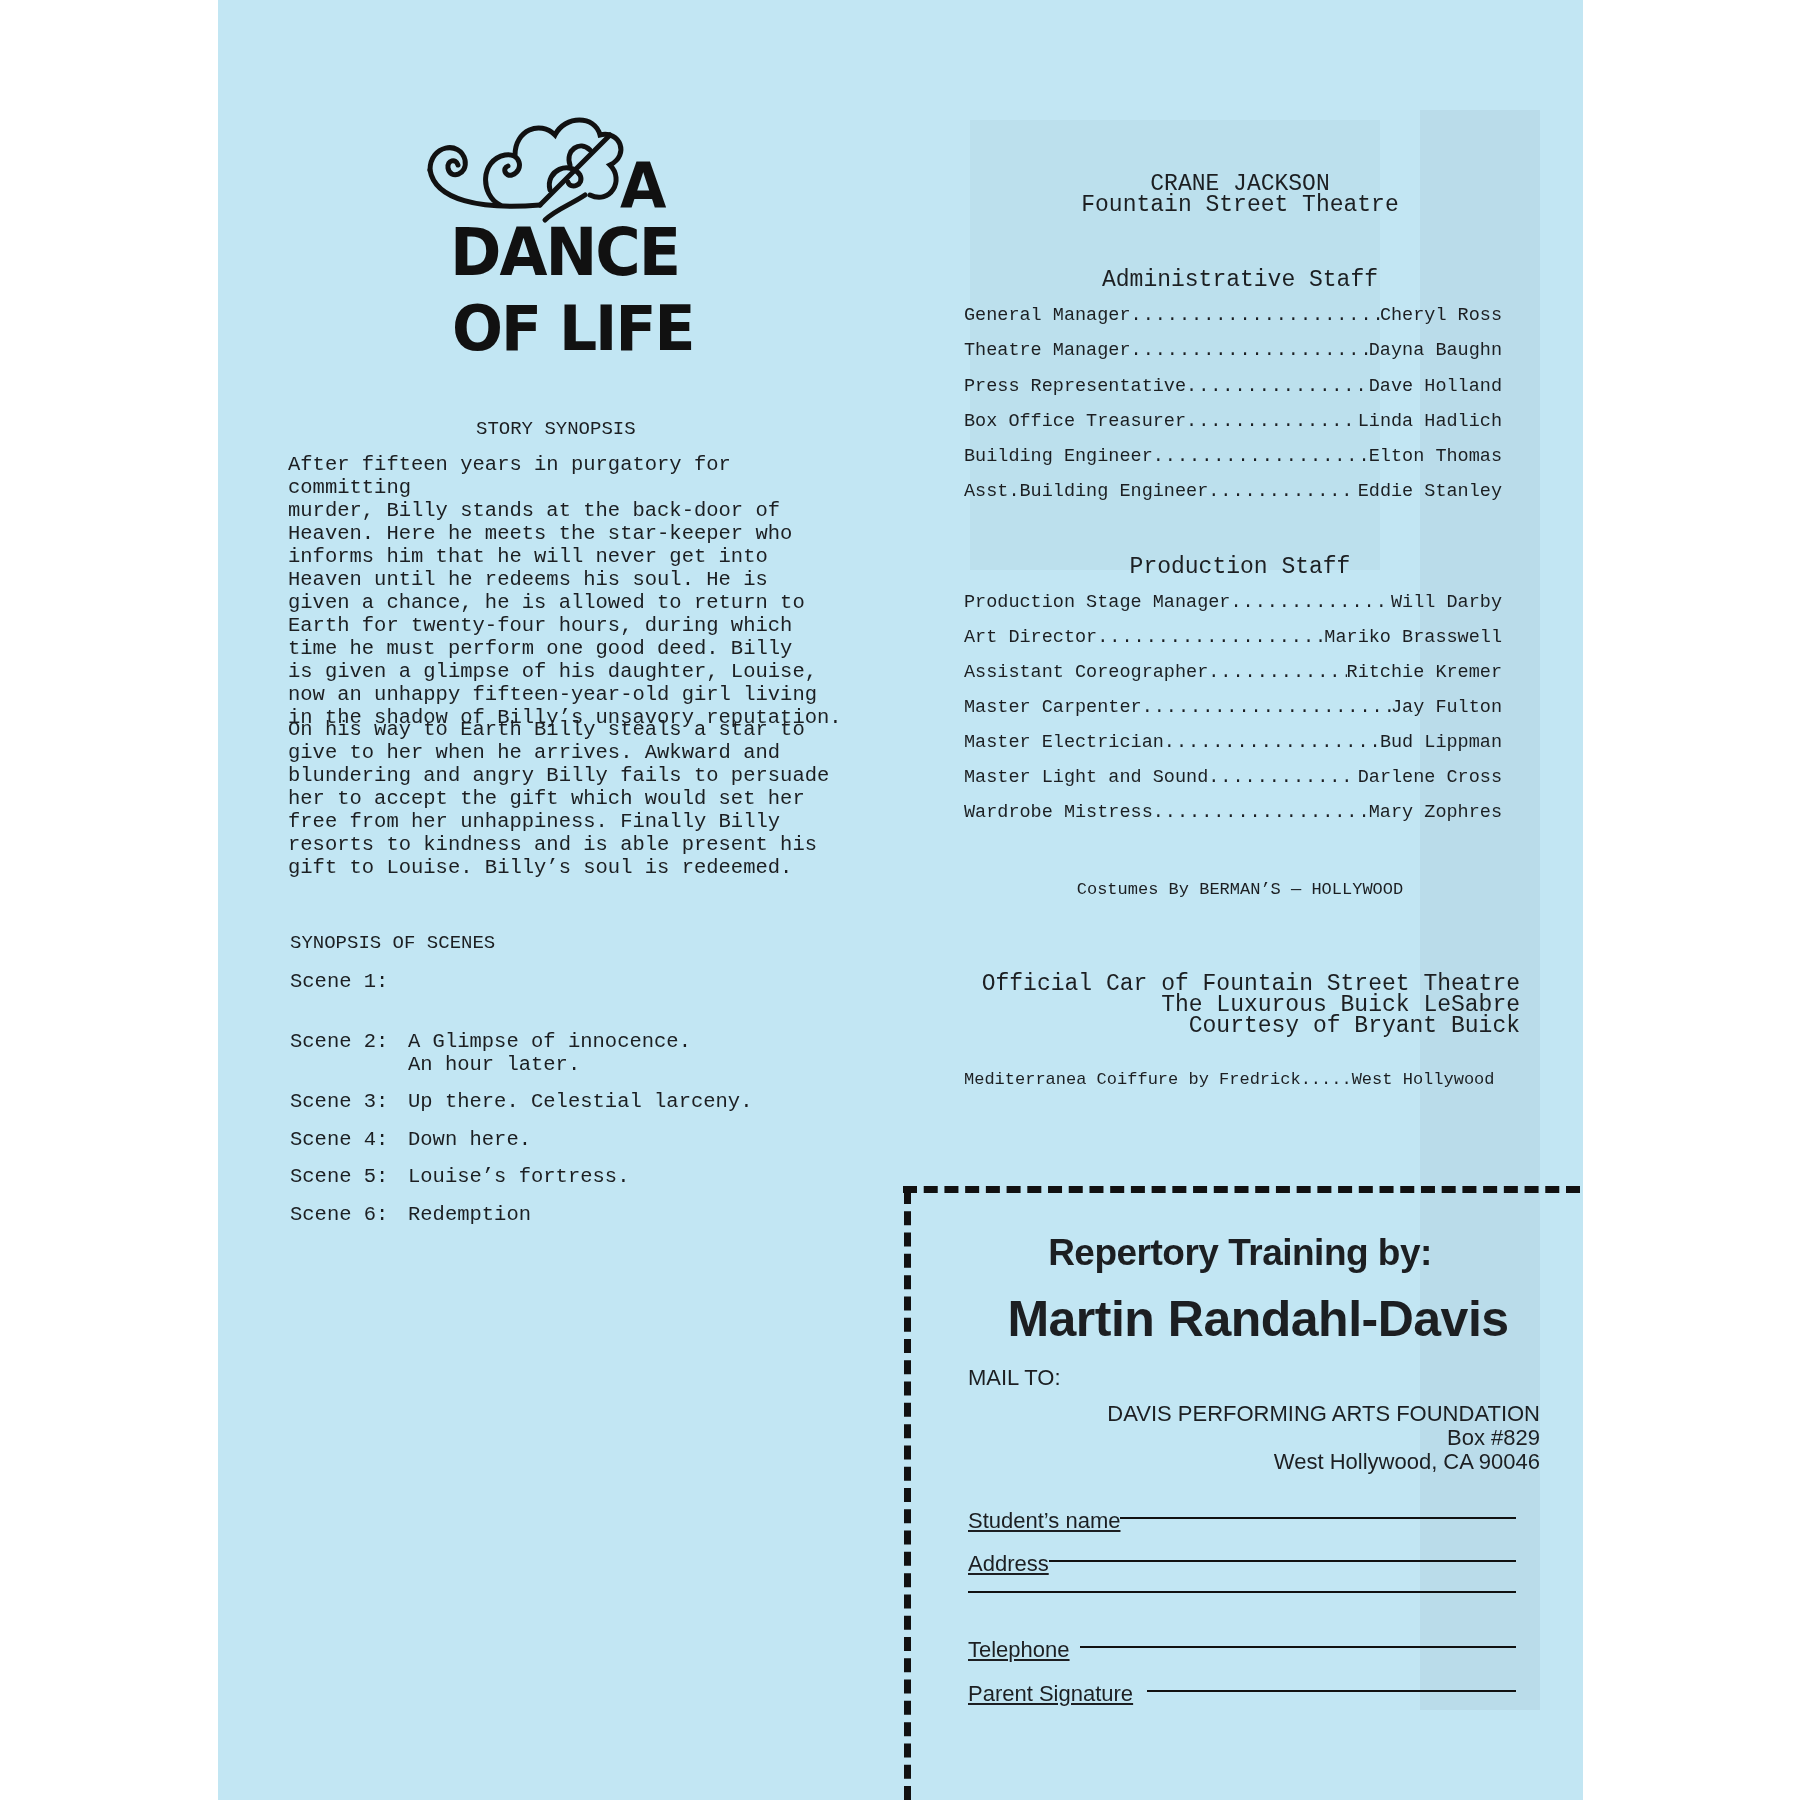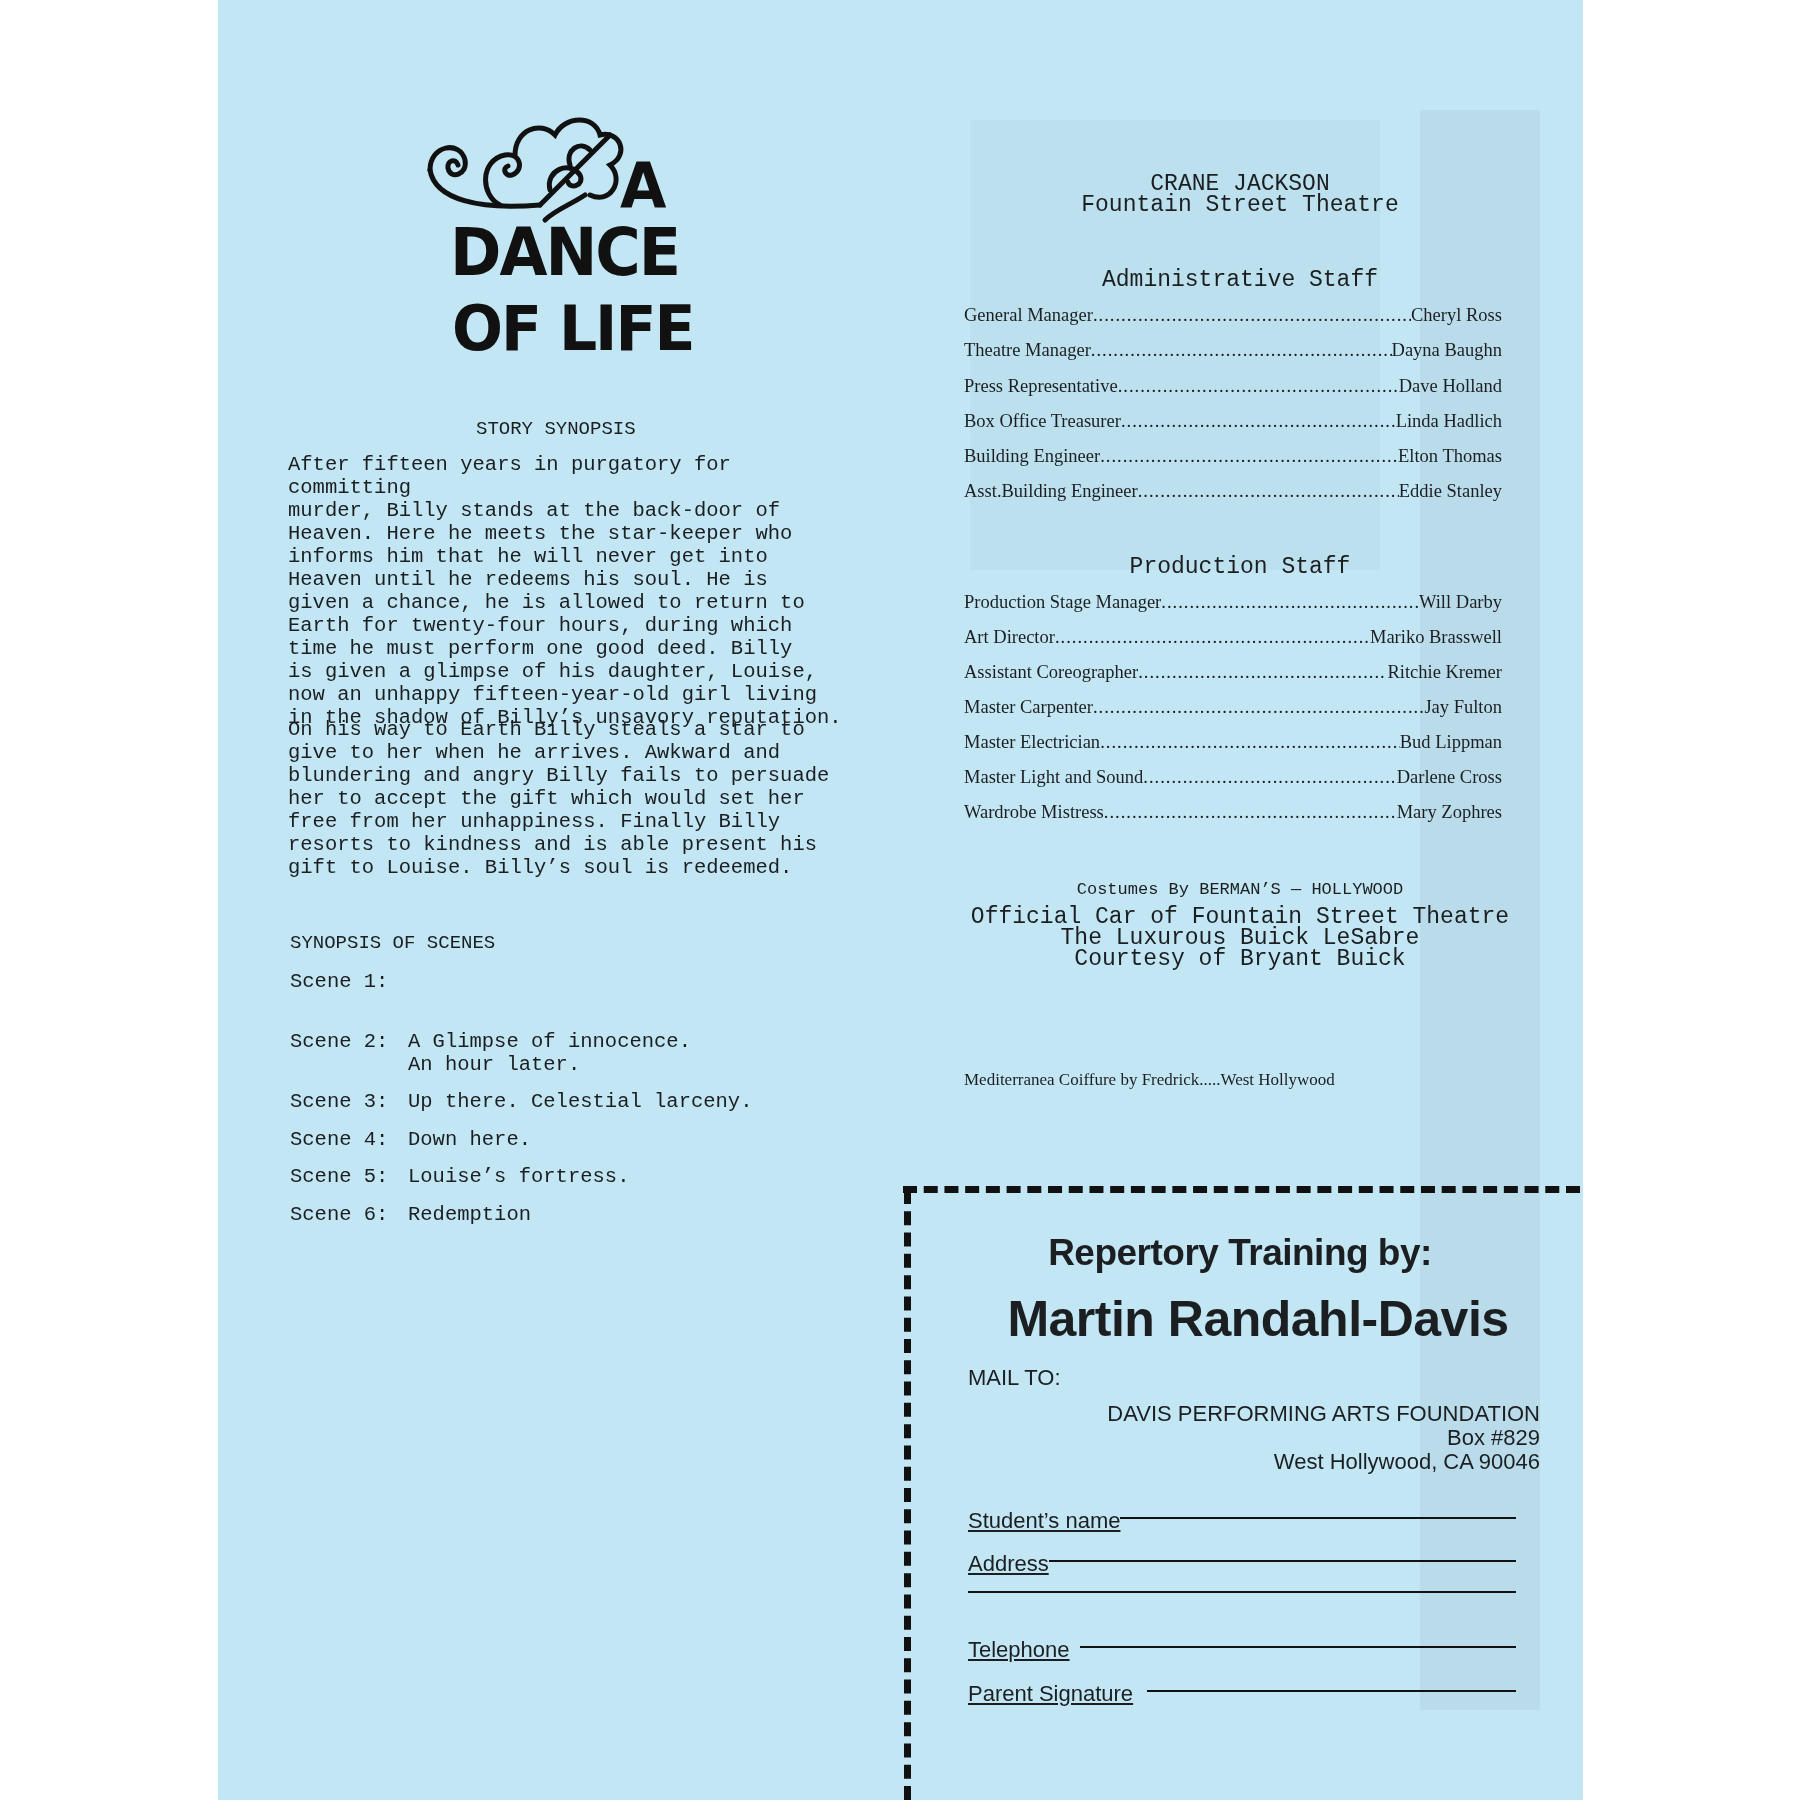--- a/index.html
+++ b/index.html
@@ -39,21 +39,21 @@
   .scene {
     position: absolute; left: 290px; font-size: 20.5px; line-height: 23px; display: flex;
   }
   .scene .lbl { width: 118px; white-space: pre; }
   .scene .txt { white-space: pre-line; }
 
   
   .center-r { position: absolute; left: 960px; width: 560px; text-align: center; font-size: 23px; line-height: 21px; }
   .staff-row {
     position: absolute; left: 964px; width: 538px; font-size: 18.5px;
-    display: flex; align-items: flex-end; white-space: nowrap; font-family: Liberation Serif, serif;
+    display: flex; align-items: flex-end; white-space: nowrap;
   }
   .staff-row .role { flex: 0 0 auto; }
   .staff-row .dots { flex: 1 1 auto; overflow: hidden; letter-spacing: 1px; }
   .staff-row .dots::after { content: "............................................................"; }
   .staff-row .name { flex: 0 0 auto; }
 
   
   .coupon-top {
     position: absolute; left: 903px; top: 1186px; width: 677px; height: 0;
     border-top: 7px dashed #111;
@@ -212,21 +212,21 @@
     <span class="dots"></span>
     <span class="name">Darlene Cross</span>
   </div>
 <div class="staff-row mono" style="top:802px;">
     <span class="role">Wardrobe Mistress</span>
     <span class="dots"></span>
     <span class="name">Mary Zophres</span>
   </div>
 
 <div class="center-r mono" style="top:879px; font-size:17px;">Costumes By BERMAN’S — HOLLYWOOD</div>
-<div class="center-r mono" style="top:907px;">
+<div class="center-r mono" style="top:974px;text-align:right;">
   <div>Official Car of Fountain Street Theatre</div>
   <div>The Luxurous Buick LeSabre</div>
   <div>Courtesy of Bryant Buick</div>
 </div>
 <div class="staff-row mono" style="top:1070px; left:964px; width:558px; font-size:17px;">
   <span class="role">Mediterranea Coiffure by Fredrick</span>
     <span>.....</span>
     <span class="name">West Hollywood</span>
 </div>
 

